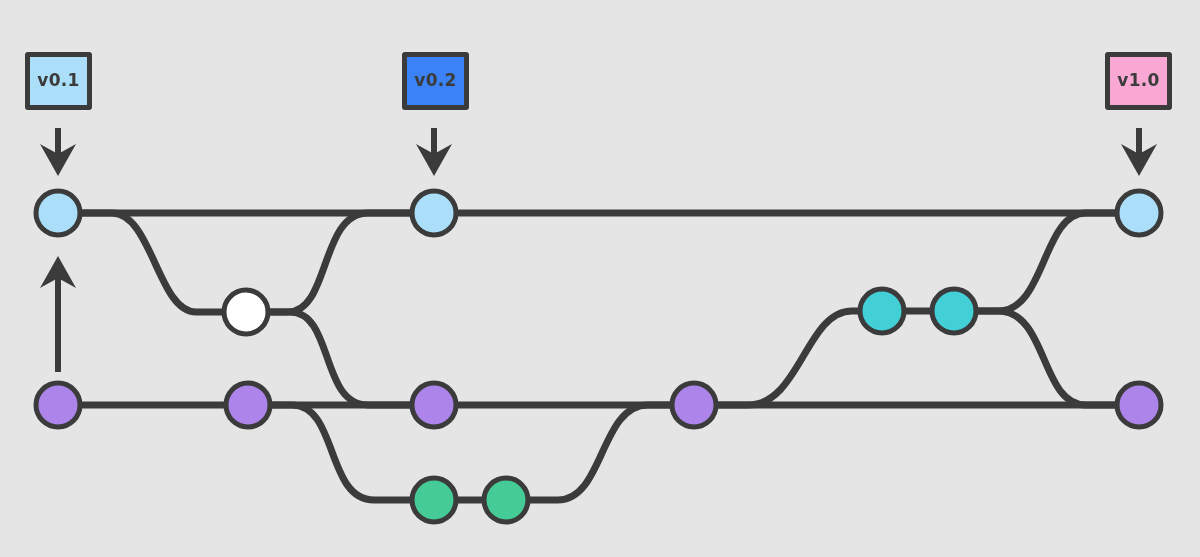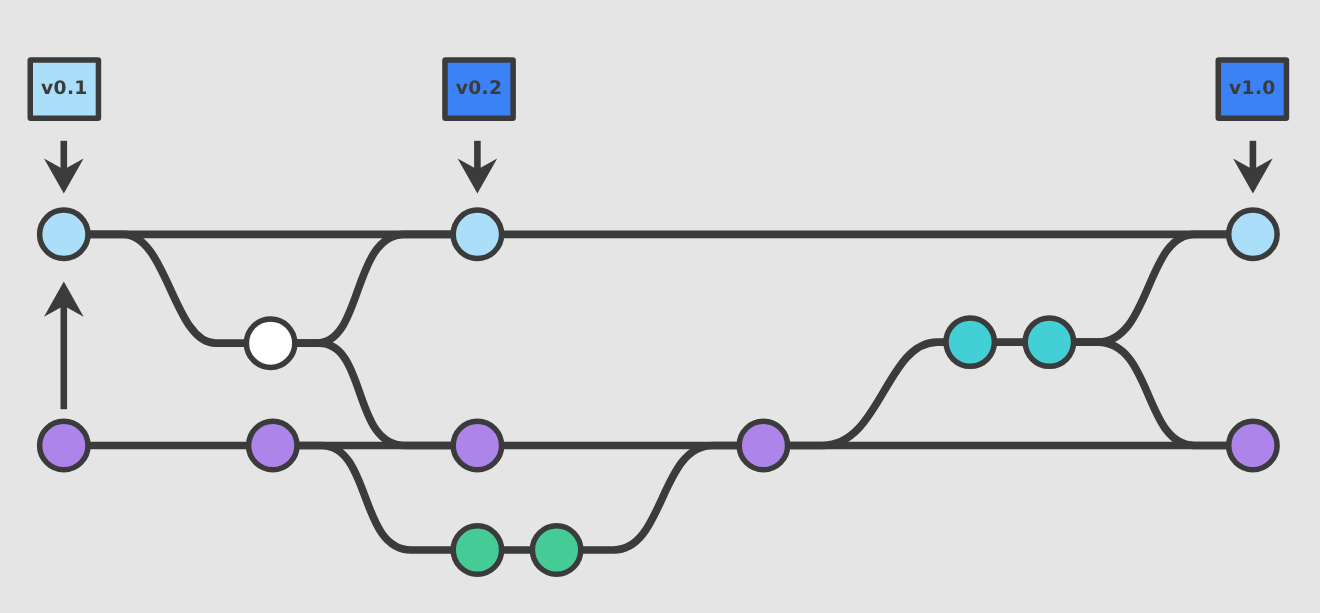--- a/index.html
+++ b/index.html
@@ -121,17 +121,17 @@
   </svg>
 
   <div class="tag-box" style="left:25px; top:52px; width:67px; height:58px; background:#abdef8;">
     <span class="tag-label">v0.1</span>
   </div>
 
   <div class="tag-box" style="left:402px; top:52px; width:67px; height:58px; background:#3b82f6;">
     <span class="tag-label">v0.2</span>
   </div>
 
-  <div class="tag-box" style="left:1105px; top:52px; width:67px; height:58px; background:#3b82f6;">
+  <div class="tag-box" style="left:1105px; top:52px; width:67px; height:58px; background:#f9a8d4;">
     <span class="tag-label">v1.0</span>
   </div>
 
 </div>
 
 </body></html>

